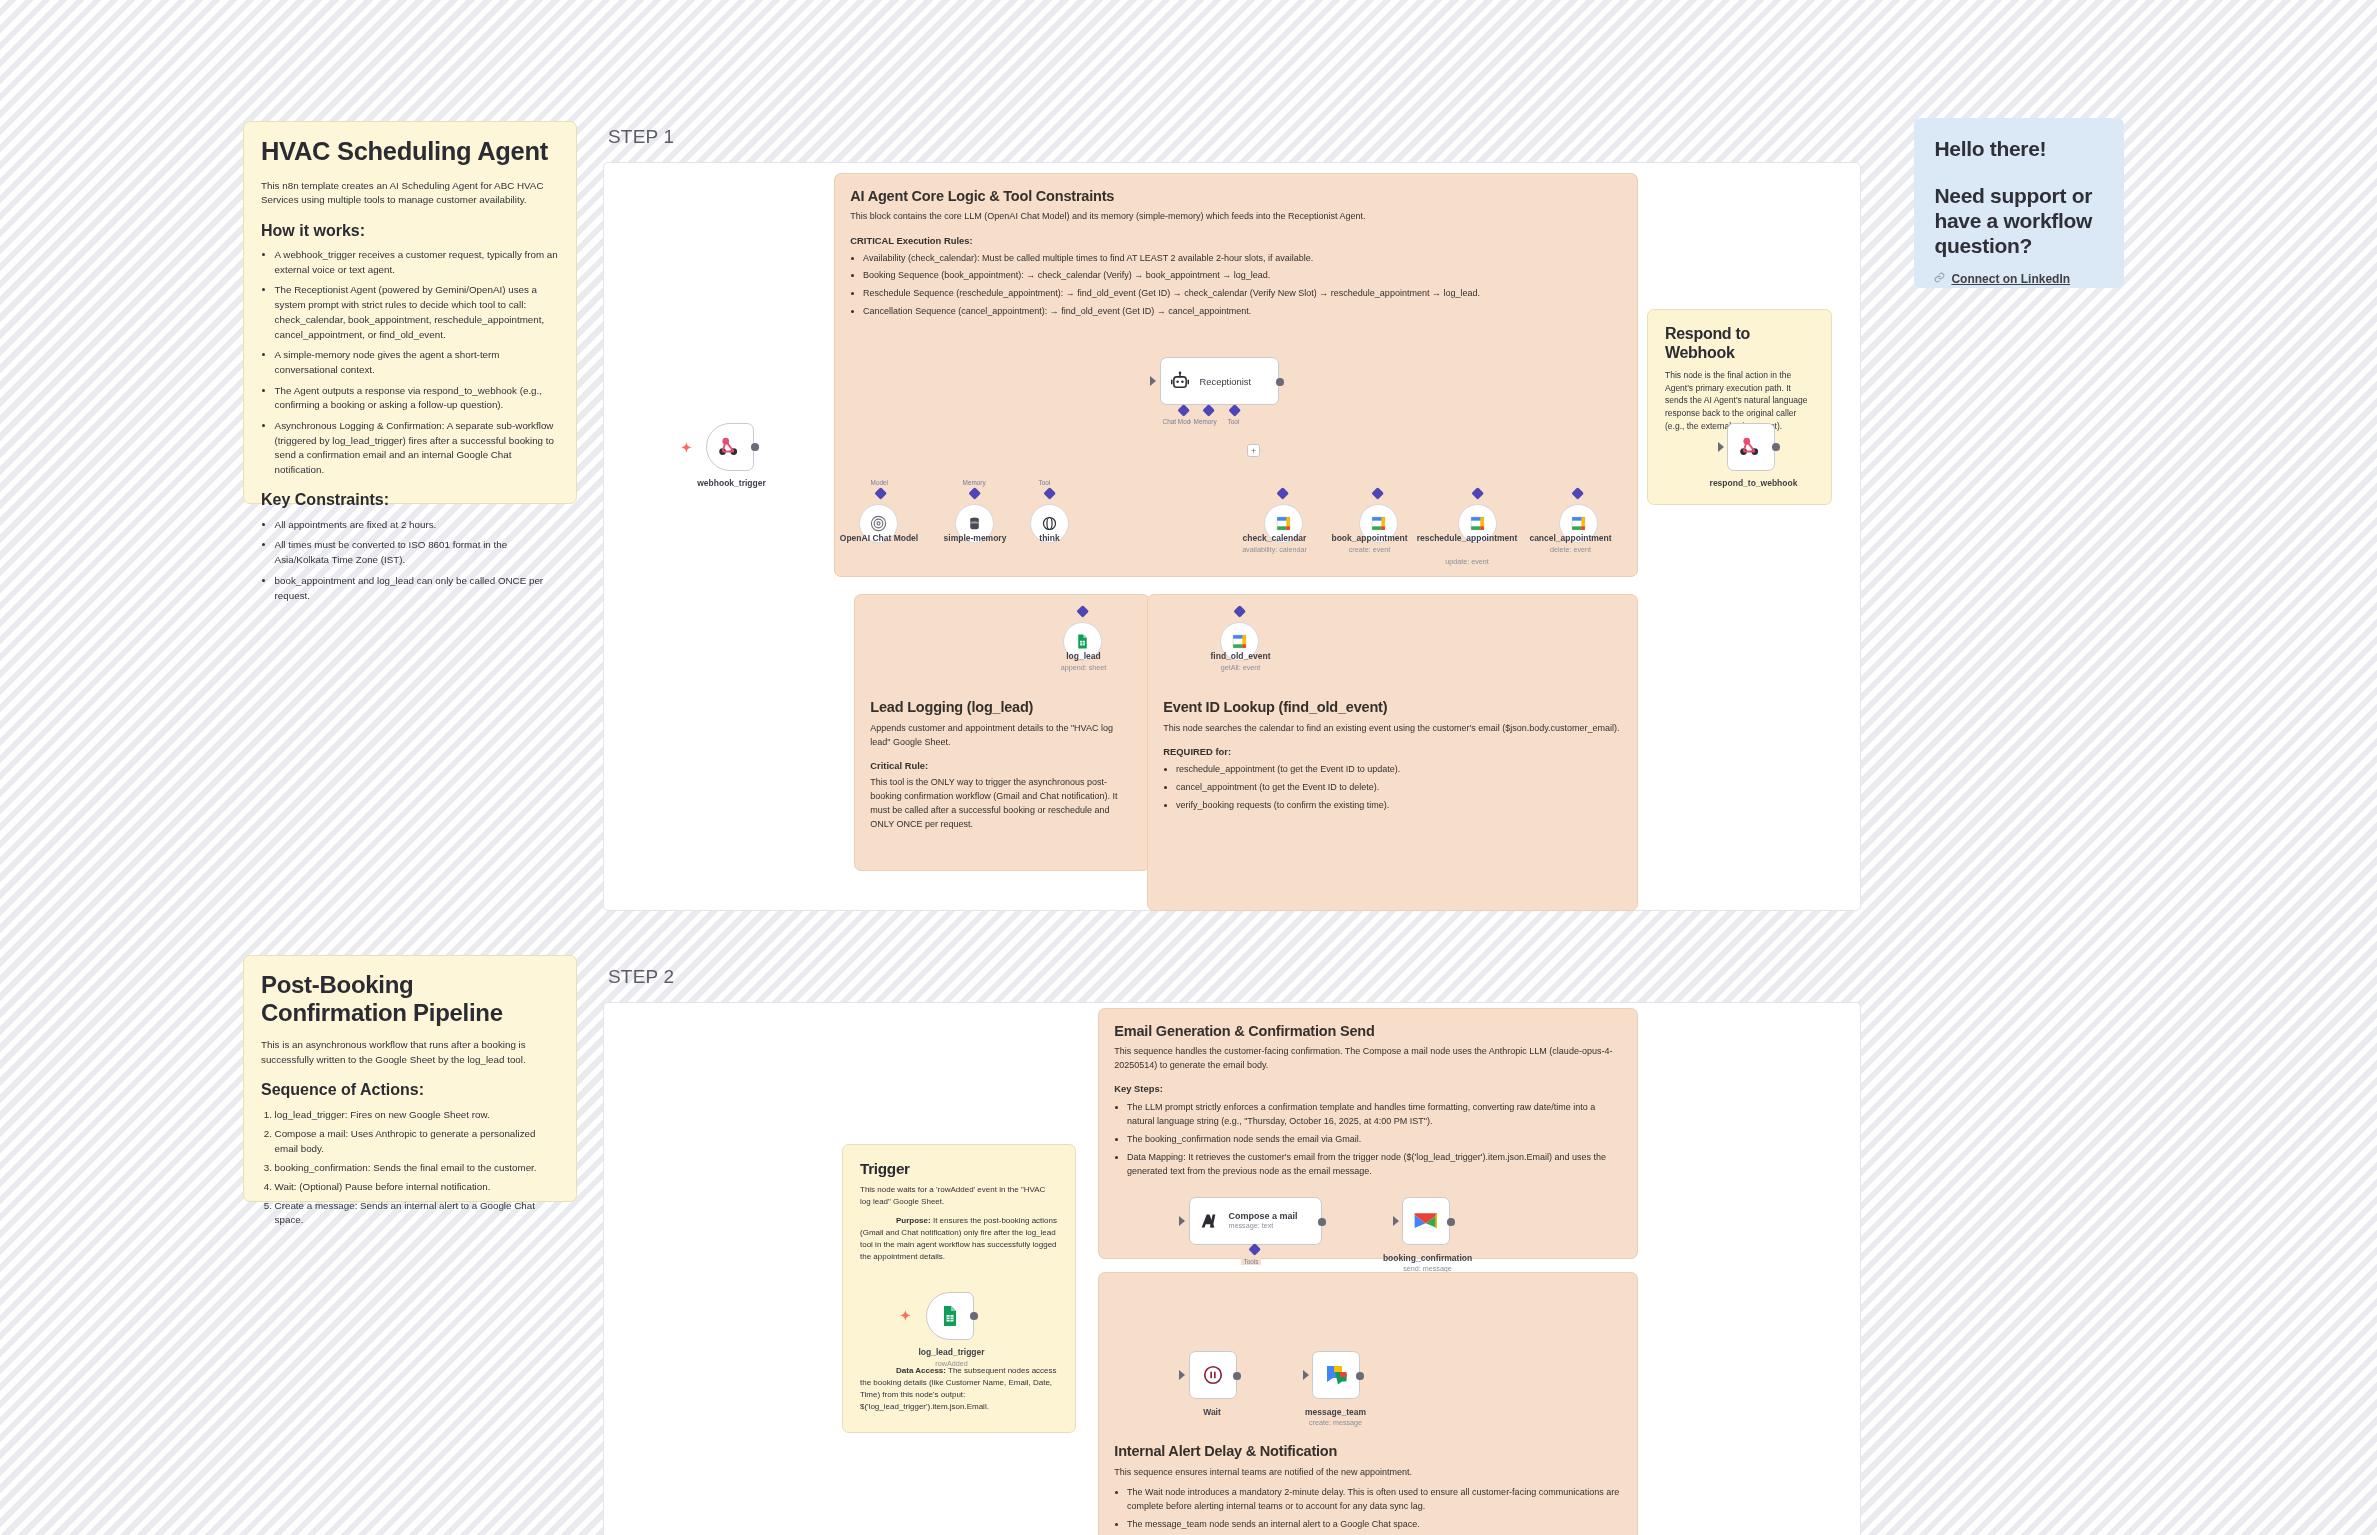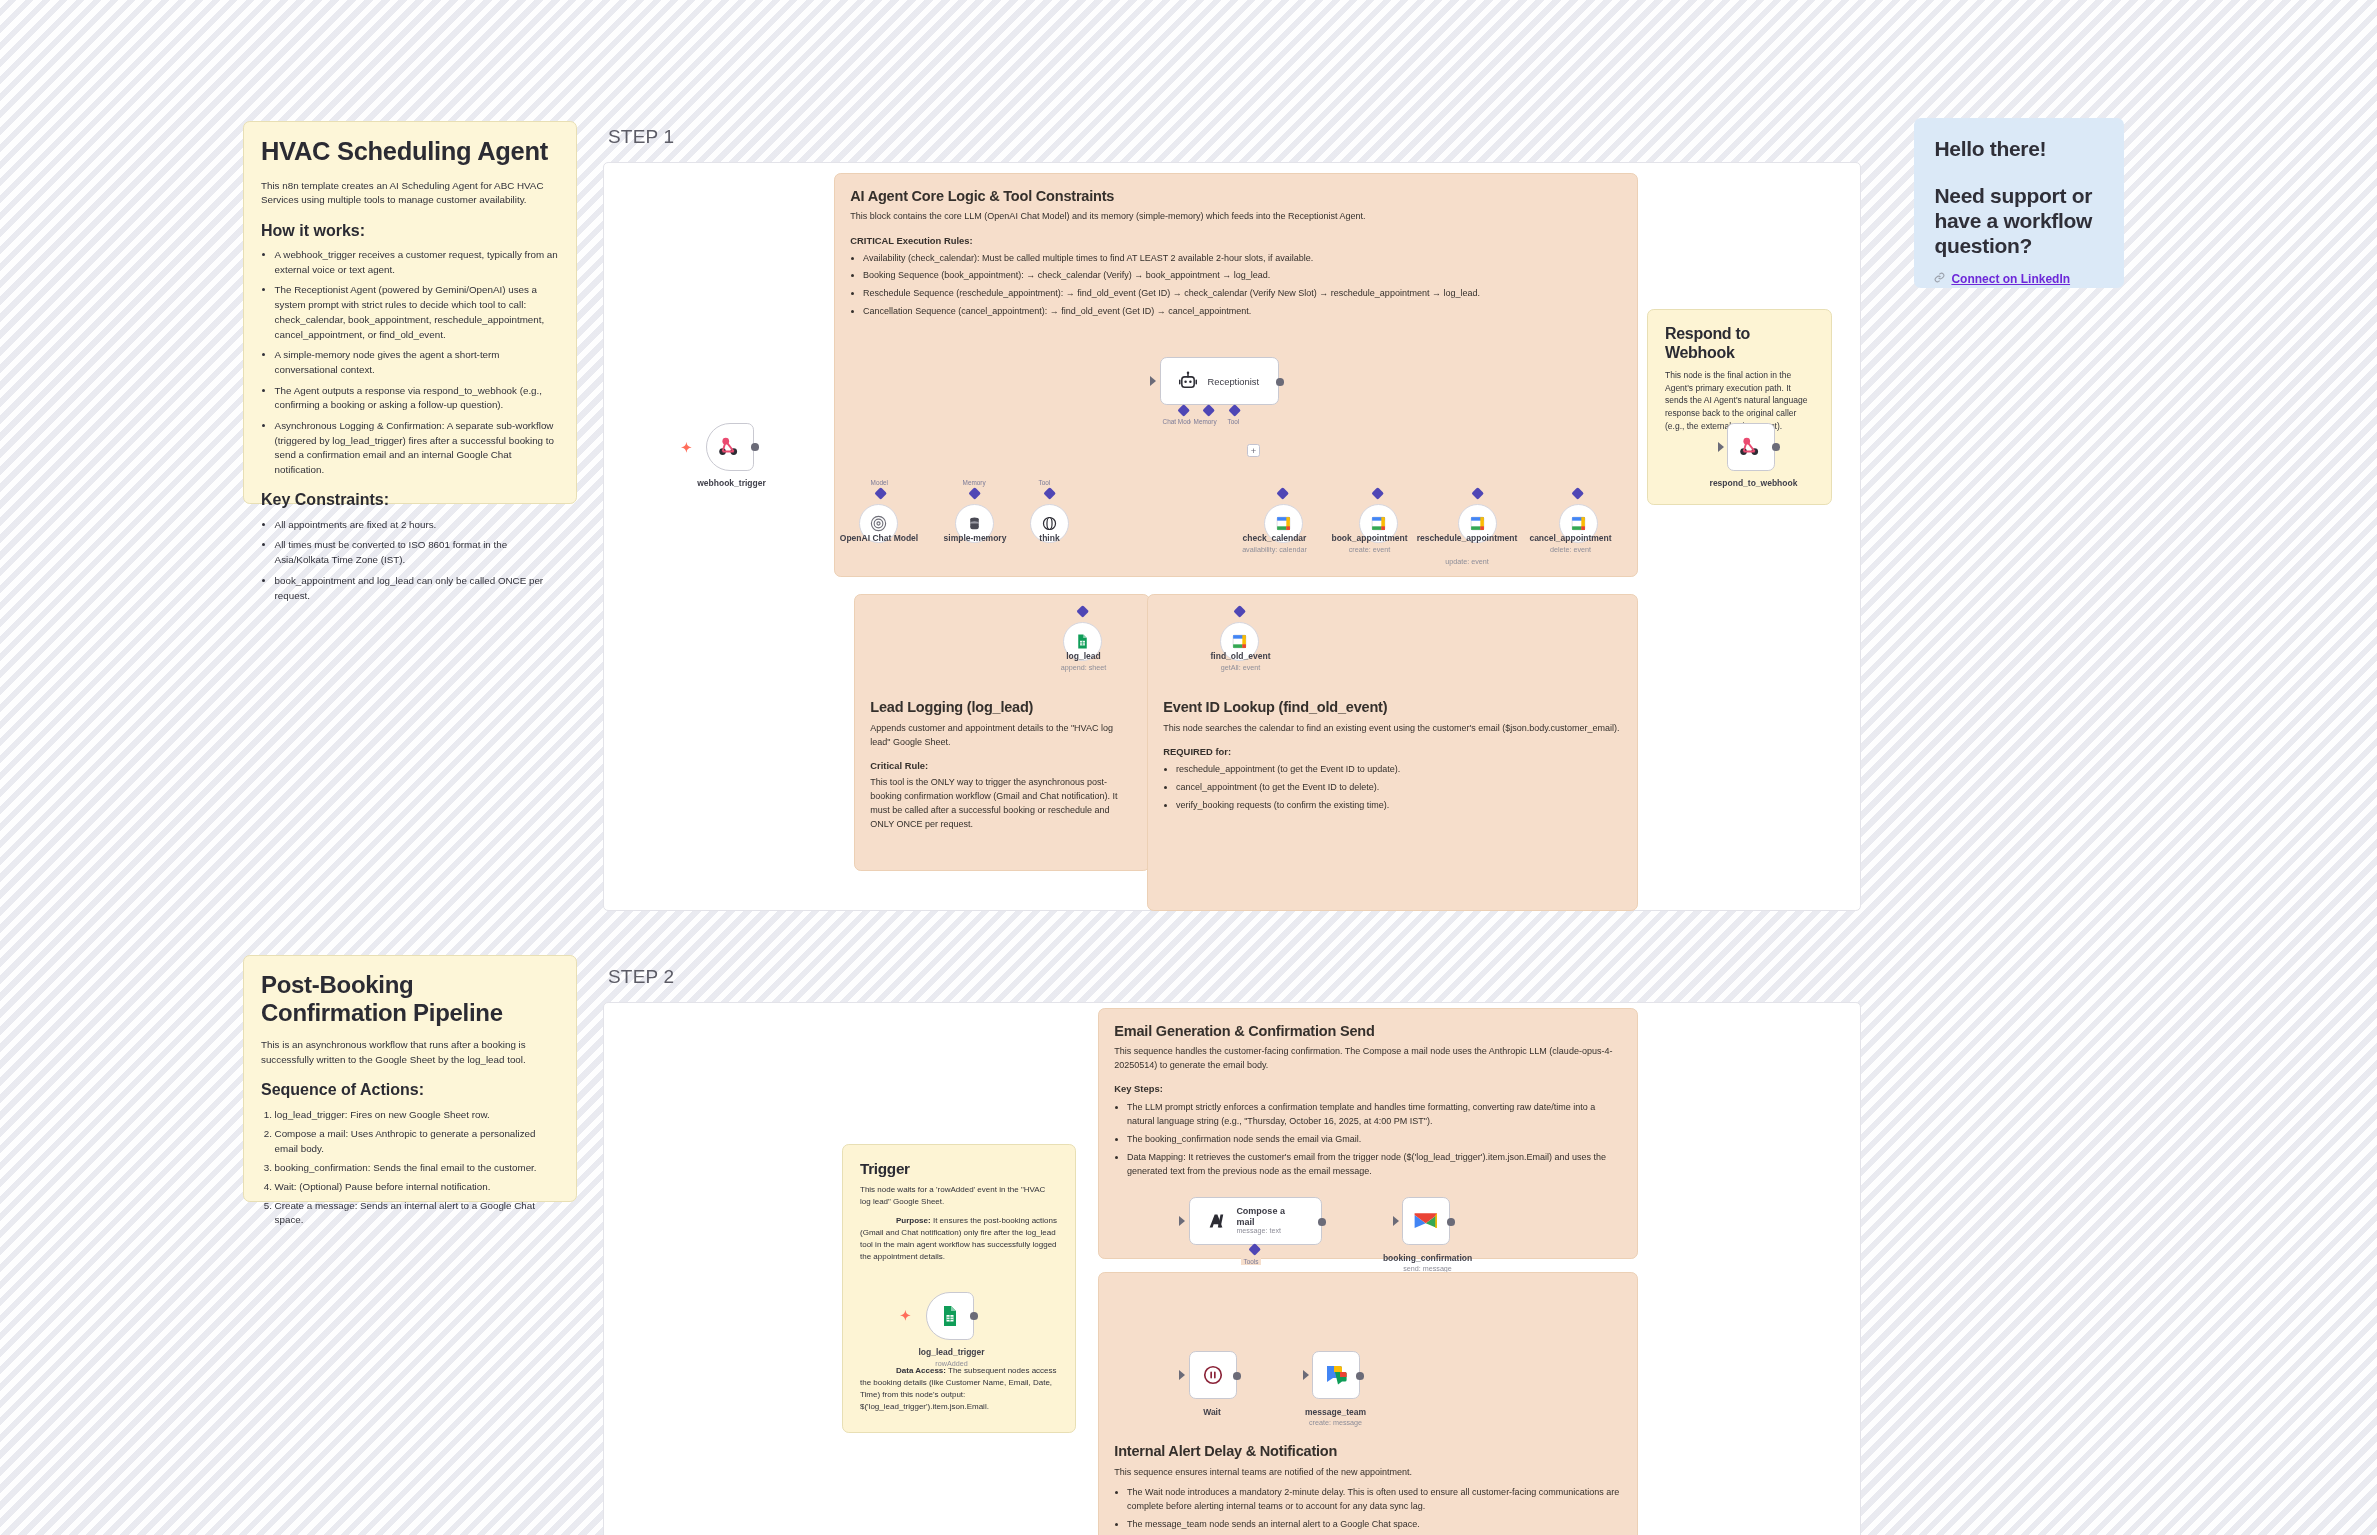--- a/index.html
+++ b/index.html
@@ -78,21 +78,21 @@
     border-radius:50%;
     display:flex;align-items:center;justify-content:center;
   }
   .node-wide {
     position:absolute;
     height:48px;
     background:#fff;
     border:0.9px solid #c9c9d1;
     border-radius:6.8px;
     display:flex;align-items:center;
-    padding:0 16px;
+    padding:0 8px;
     gap:8.5px;
   }
   .node-label {
     position:absolute;
     text-align:center;
     font-size:8.5px;
     font-weight:700;
     color:#41414b;
     line-height:1.25;
   }
@@ -156,21 +156,21 @@
     border-radius:6.8px;
     padding:19px 20.4px;
     color:#2f2f38;
   }
   .support .hi { font-size:21px; font-weight:700; letter-spacing:-0.3px; }
   .support .q  { font-size:21px; font-weight:700; letter-spacing:-0.3px; line-height:1.2; margin-top:22px; }
   .support .lnk {
     margin-top:13.6px;
     font-size:12px;
     font-weight:700;
-    color:#6d28d9;
+    color:#404040;
     display:flex; align-items:center; gap:6px;
   }
 
   svg.edges { position:absolute; inset:0; width:2377px; height:1536px; pointer-events:none; }
   .e  { fill:none; stroke:#9a9489; stroke-width:1.6; }
   .ed { fill:none; stroke:#b3adbf; stroke-width:1.4; stroke-dasharray:5 4; }
 </style>
 </head>
 <body>
 

